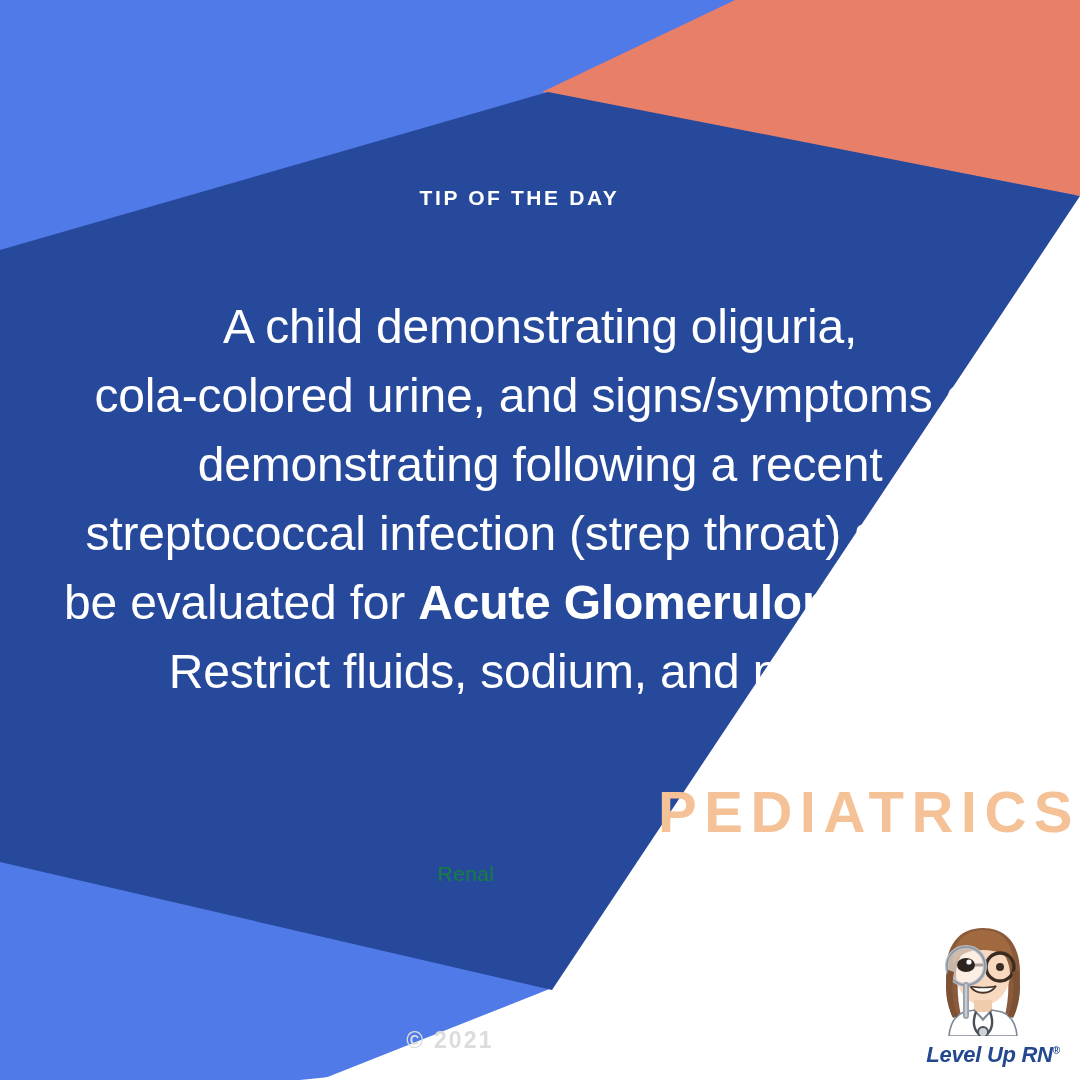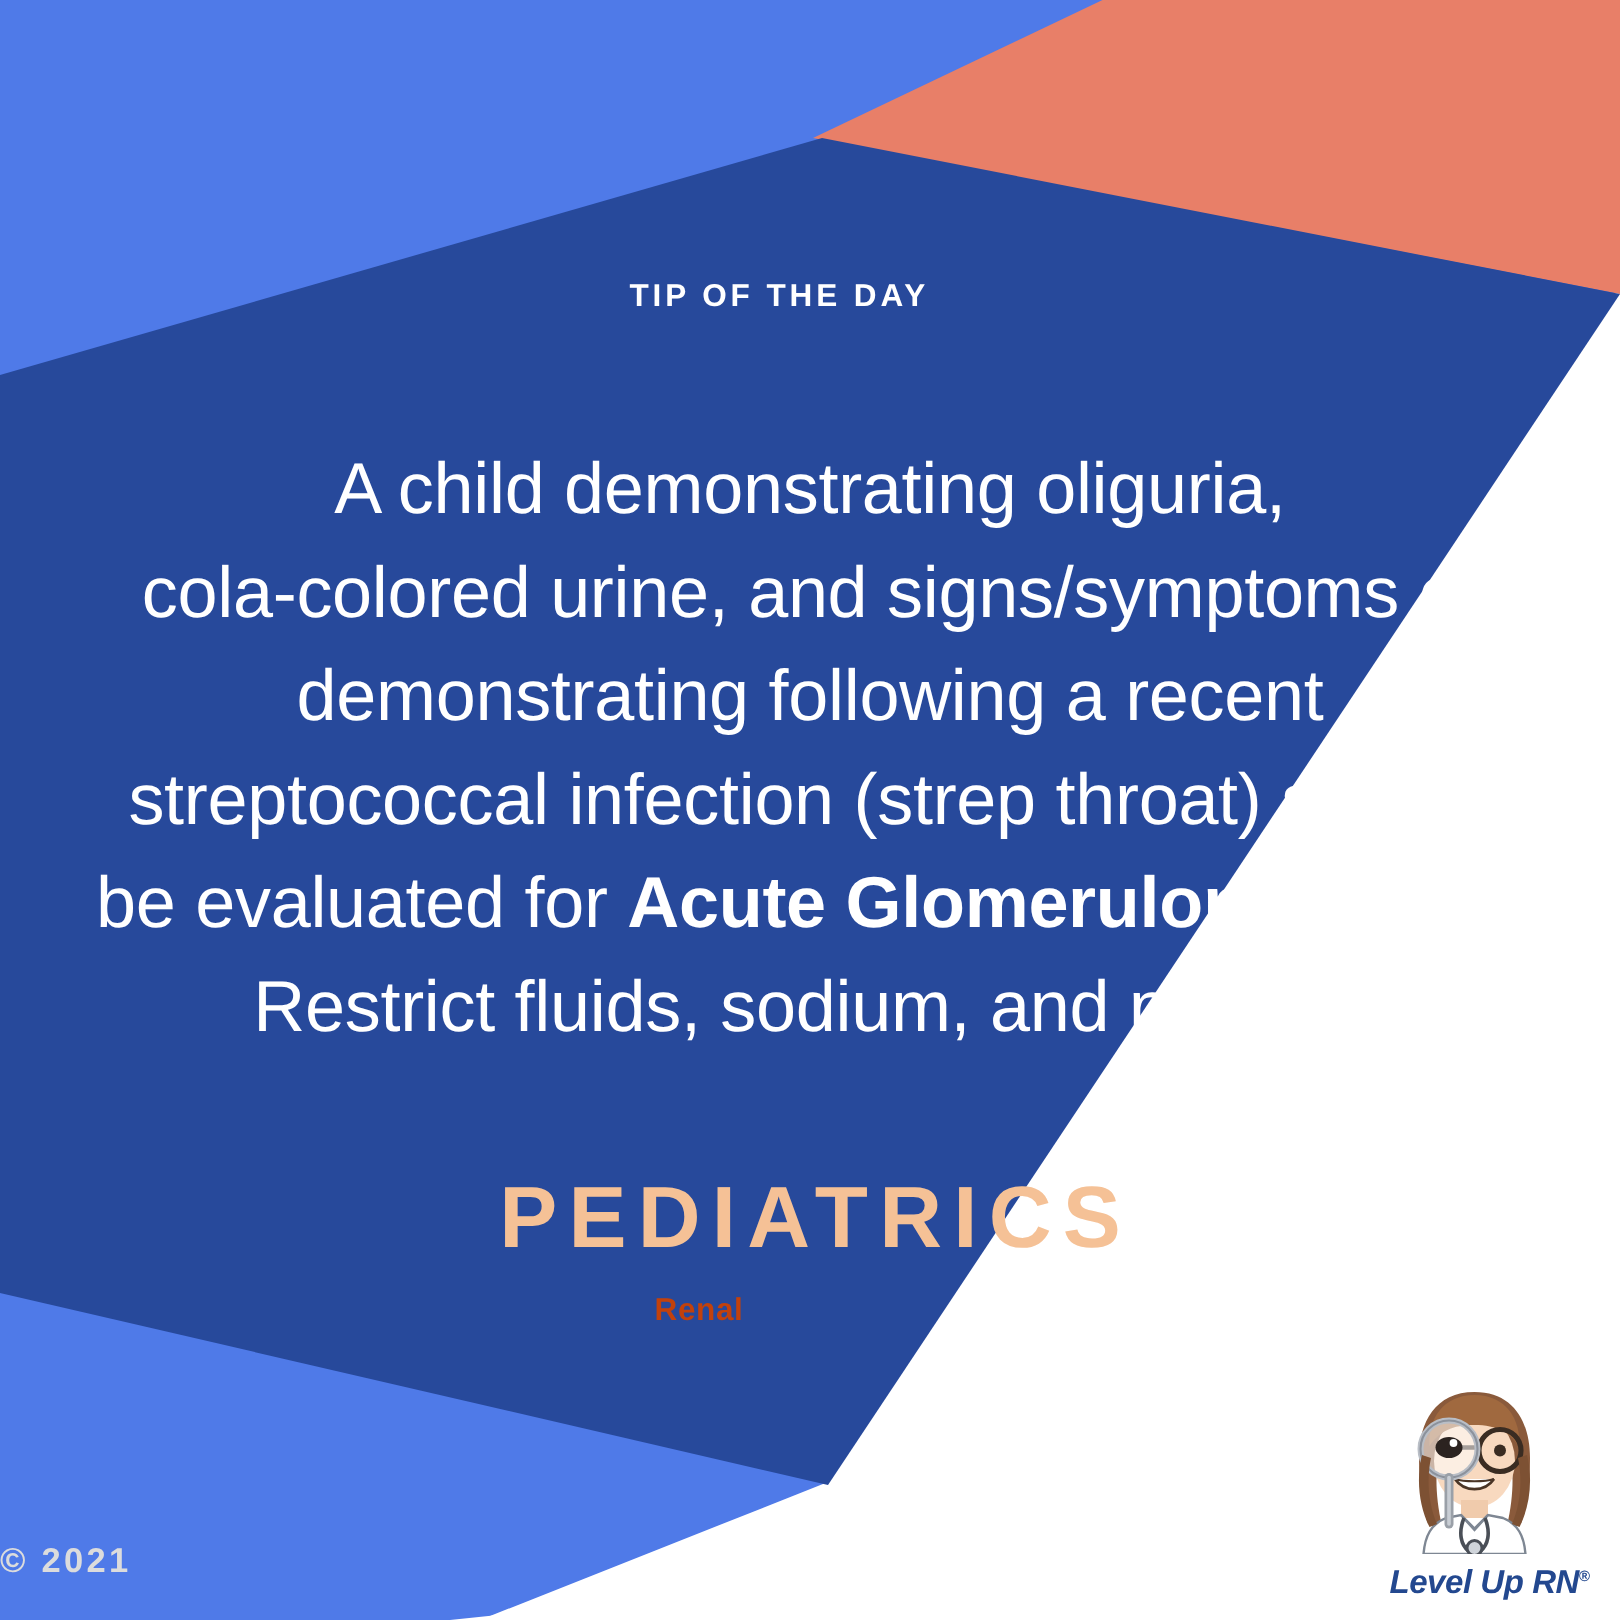--- a/index.html
+++ b/index.html
@@ -67,46 +67,46 @@
     letter-spacing: -0.2px;
   }
   #body-block .ln { display: block; white-space: nowrap; }
   #body-block .bold { font-weight: 700; }
 
   #category {
     position: absolute;
     top: 778px;
     left: 0;
     width: 1080px;
-    text-align: center;
+    text-align: right;
     color: #F5C196;
     font-size: 58px;
     font-weight: 700;
     letter-spacing: 7.5px;
     text-indent: 7.5px;
   }
 
   #subcategory {
     position: absolute;
     top: 862px;
     left: 0;
     width: 932px;
     text-align: center;
-    color: #c2410c;
+    color: #15803d;
     font-size: 21px;
-    font-weight: 700;
+    font-weight: 400;
     letter-spacing: 0.4px;
   }
 
   #copyright {
     position: absolute;
     top: 1027px;
     left: 0;
     width: 900px;
-    text-align: left;
+    text-align: center;
     color: #dcdcdc;
     font-size: 23px;
     font-weight: 700;
     letter-spacing: 2.2px;
   }
 
   #logo {
     position: absolute;
     right: 20px;
     bottom: 6px;

